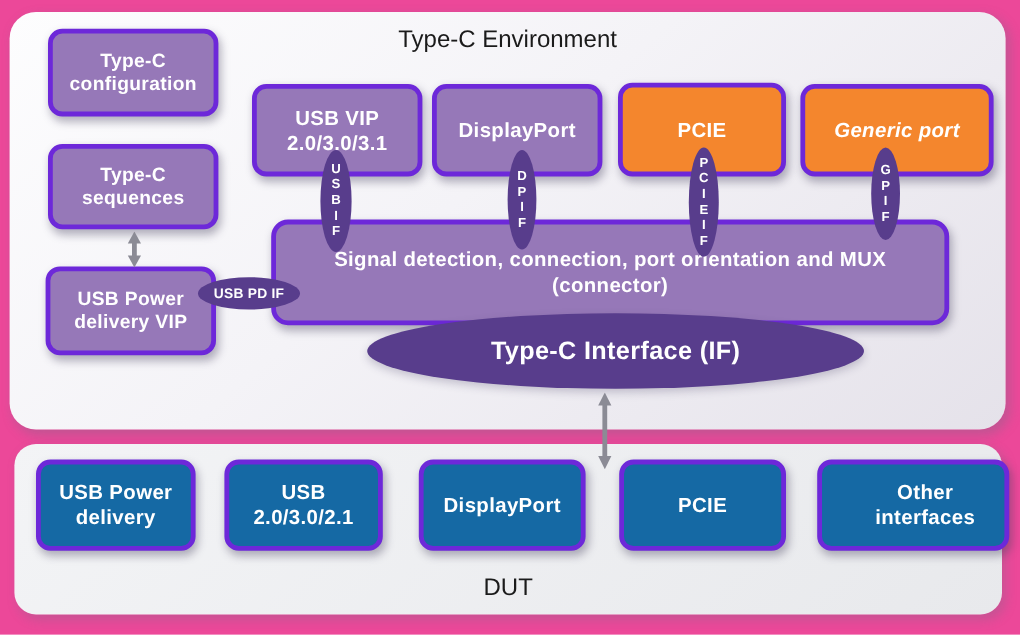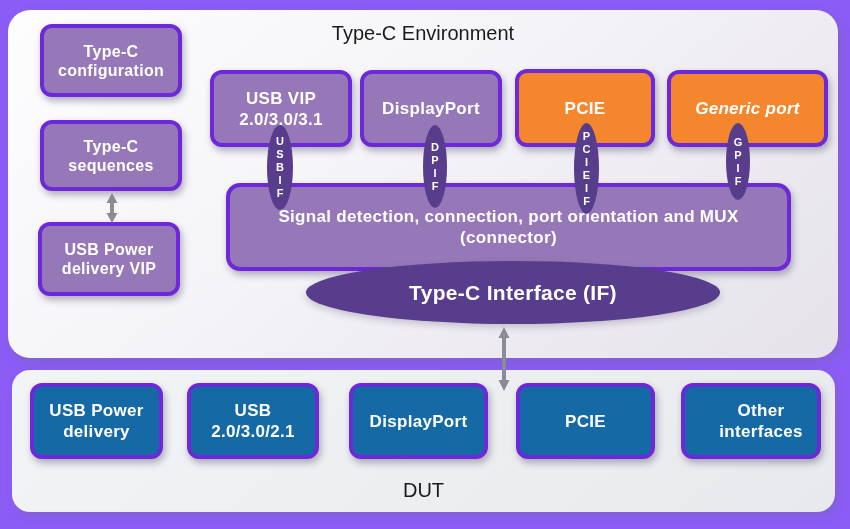--- a/index.html
+++ b/index.html
@@ -1,18 +1,18 @@
 <!DOCTYPE html>
 <html><head>
 <meta charset="utf-8">
 <style>
   * { margin:0; padding:0; box-sizing:border-box; }
   html,body { background:#ffffff; }
   body { font-family:"Liberation Sans", sans-serif; }
-  .stage { position:relative; width:850px; height:529px; background:#8b5cf6; overflow:hidden; }
+  .stage { position:relative; width:850px; height:529px; background:#ec4899; overflow:hidden; }
 
   .panel { position:absolute; }
   .panel-env {
     left:8px; top:10px; width:830px; height:348px; border-radius:22px;
     background:linear-gradient(140deg,#fdfdfe 0%,#f4f3f7 45%,#e5e2ea 100%);
     box-shadow:3px 4px 9px rgba(110,110,135,.35);
   }
   .panel-dut {
     left:12px; top:370px; width:823px; height:142px; border-radius:18px;
     background:linear-gradient(140deg,#f3f4f6 0%,#e8e9ec 100%);
@@ -40,21 +40,21 @@
   #box-pdvip    { left:38px;  top:222px; width:142px; height:74px; }
   #box-usbvip   { left:210px; top:70px;  width:142px; height:77px;text-align:center; }
   #box-dp-env   { left:360px; top:70px;  width:142px; height:77px; }
   #box-pcie-env { left:515px; top:69px;  width:140px; height:78px; }
   #box-generic  { left:667px; top:70px;  width:161px; height:77px;font-style:italic; }
   #box-signal   { left:226px; top:183px; width:565px; height:88px; border-radius:14px; }
   #box-dut-pd    { left:30px;  top:383px; width:133px; height:76px; }
   #box-dut-usb   { left:187px; top:383px; width:132px; height:76px; }
   #box-dut-dp    { left:349px; top:383px; width:139px; height:76px; }
   #box-dut-pcie  { left:516px; top:383px; width:139px; height:76px; }
-  #box-dut-other { left:681px; top:383px; width:140px; height:76px;padding-left:20px; }
+  #box-dut-other { left:681px; top:383px; width:160px; height:76px;padding-left:20px; }
 
   .vconn {
     position:absolute; background:#583d8c; border-radius:50%;
     color:#fff; font-weight:bold; font-size:11px; line-height:13px;
     display:flex; align-items:center; justify-content:center; text-align:center;
     white-space:pre-line;
   }
   #conn-usbif  { left:267px; top:125px; width:26px; height:85px; }
   #conn-dpif   { left:423px; top:125px; width:24px; height:83px; }
   #conn-pcieif { left:574px; top:123px; width:25px; height:91px; }
@@ -123,20 +123,21 @@
 C
 I
 E
 I
 F</div>
   <div class="vconn" id="conn-gpif">G
 P
 I
 F</div>
 
+  <div class="pdif">USB PD IF</div>
 
   <div class="iface">Type-C Interface (IF)</div>
 
   <svg class="arrow" id="arrow-dut" width="16" height="64" viewBox="0 0 16 64">
     <line x1="8" y1="9" x2="8" y2="55" stroke="#8b8b95" stroke-width="4"></line>
     <polygon points="8,0 2.5,11 13.5,11" fill="#8b8b95"></polygon>
     <polygon points="8,64 2.5,53 13.5,53" fill="#8b8b95"></polygon>
   </svg>
 
   <div class="box blue f17" id="box-dut-pd">USB Power

